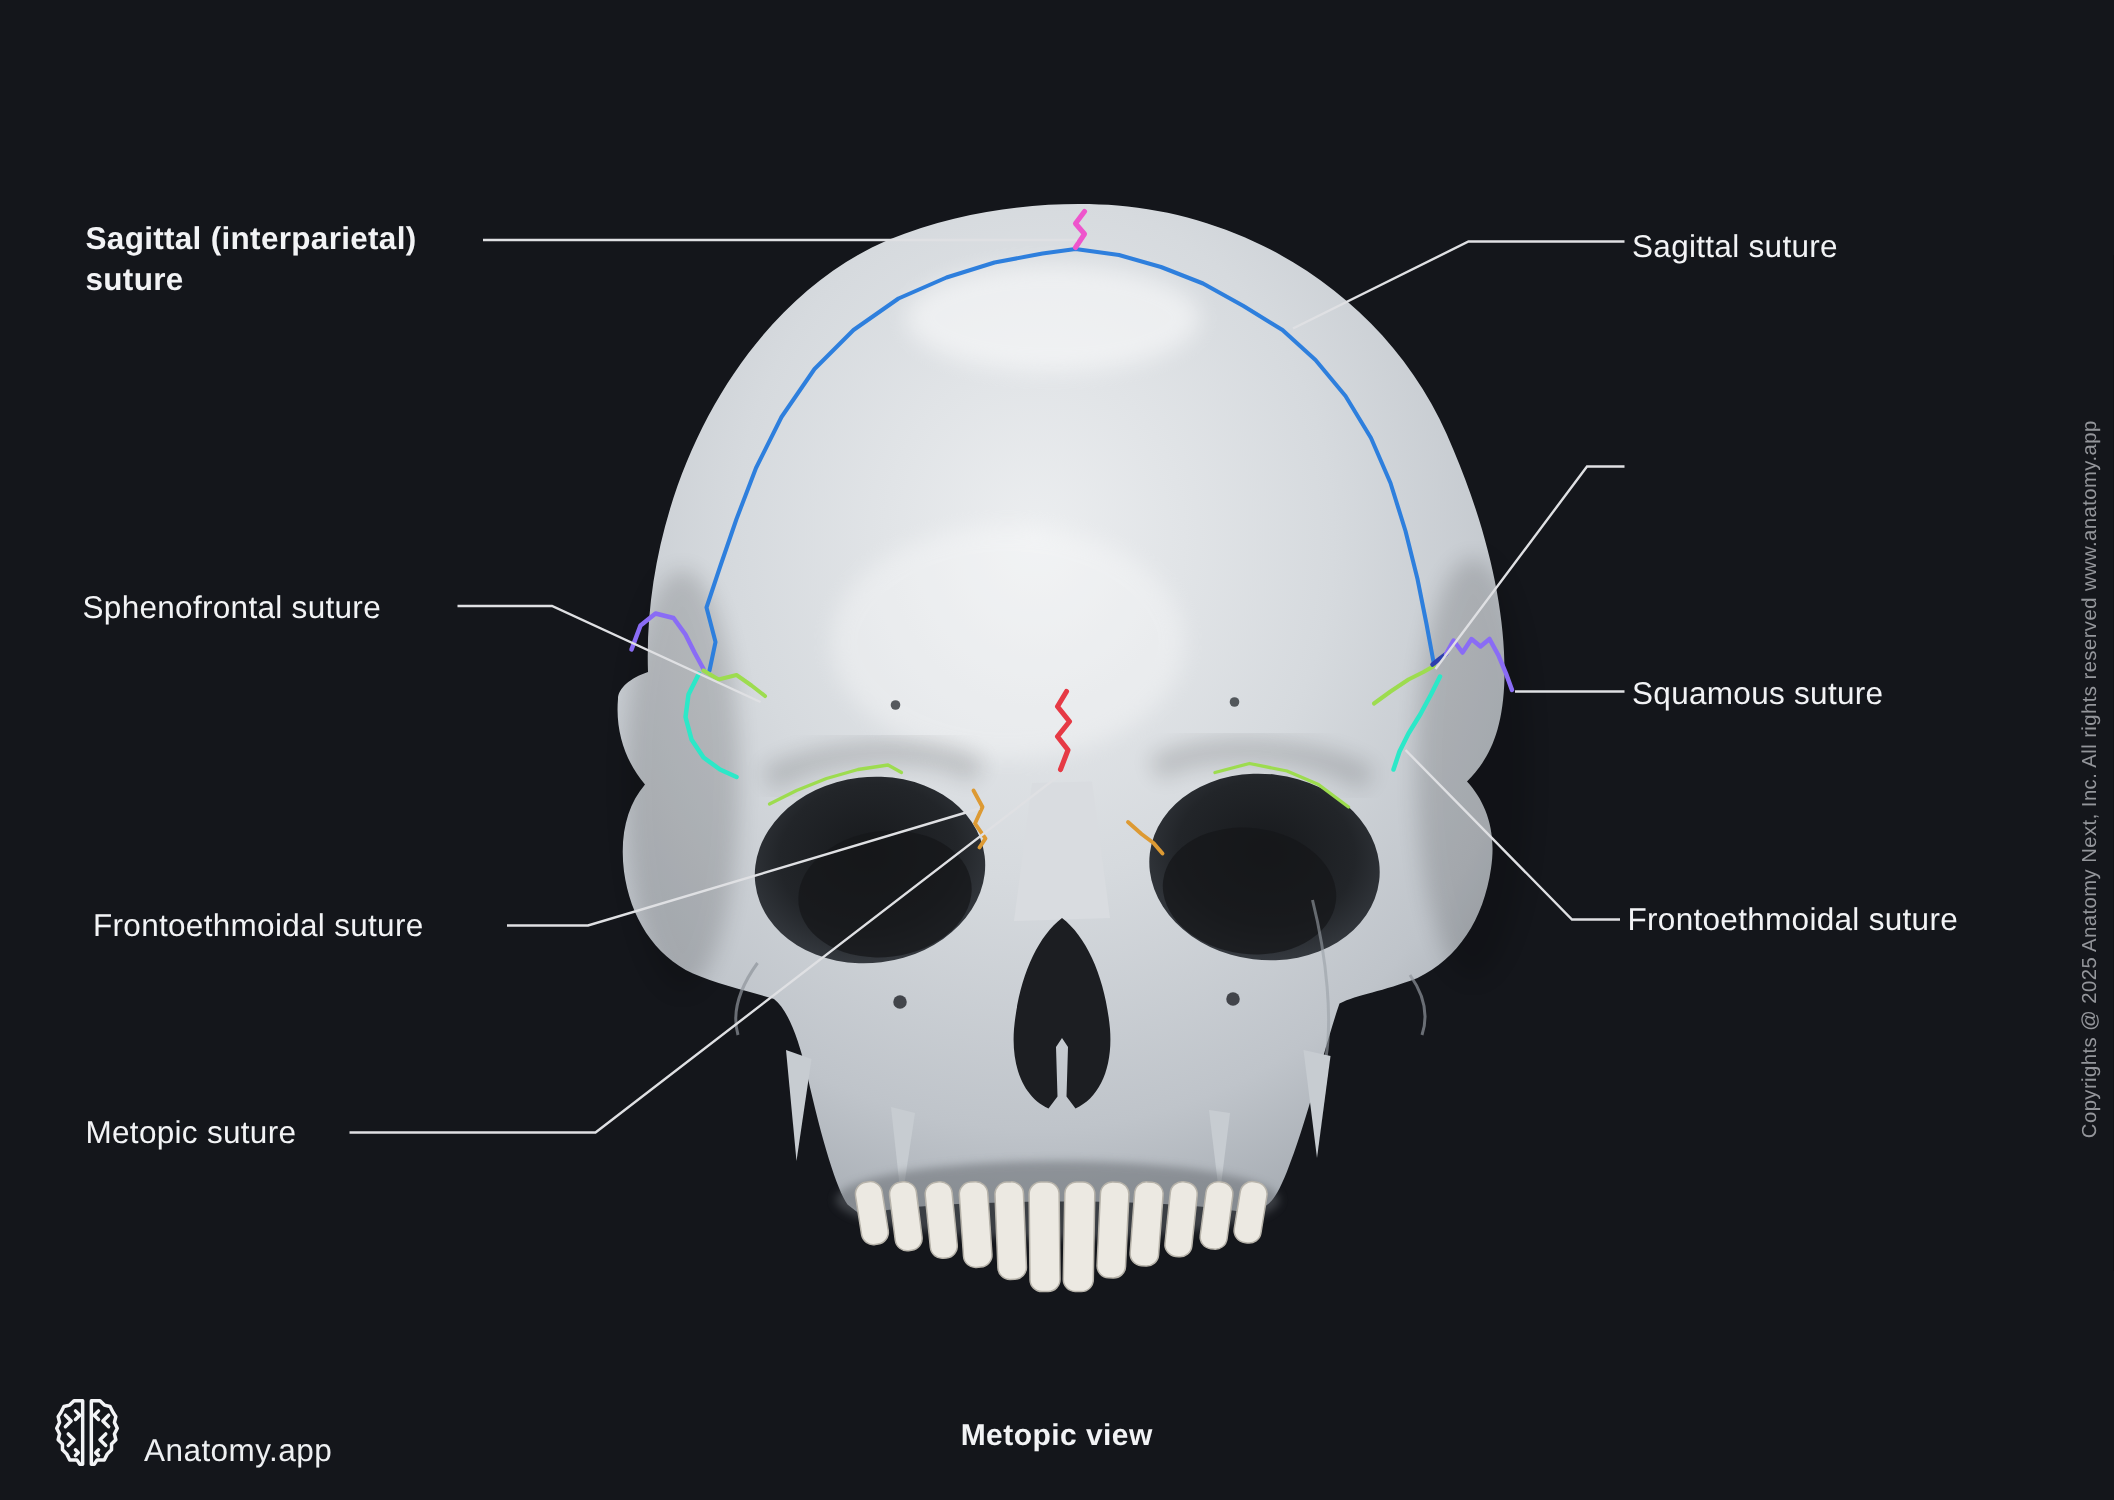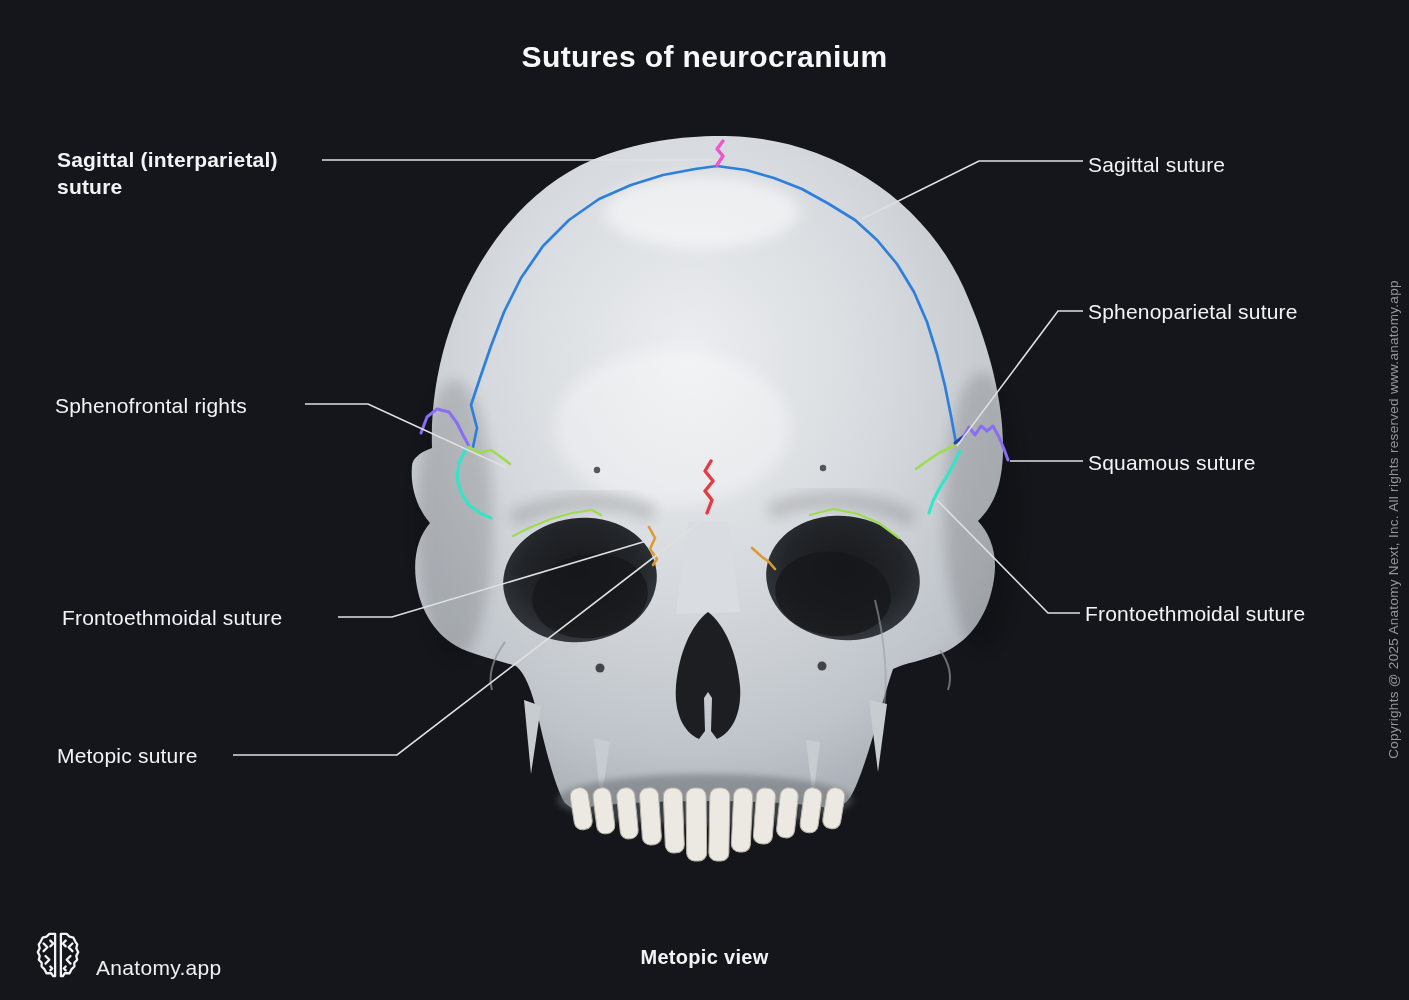--- a/index.html
+++ b/index.html
@@ -31,21 +31,20 @@
     position:absolute;left:1113px;top:512px;width:560px;text-align:center;
     transform:rotate(-90deg);
     font-size:13.5px;color:#94969b;letter-spacing:.3px;white-space:nowrap;
   }
 </style>
 </head>
 <body>
 
 <div class="stage">
 
-  <h1 class="page-title">Sutures of neurocranium</h1>
 
   <svg class="skull-svg" width="1409" height="1000" viewBox="0 0 1409 1000">
     <defs>
       <radialGradient id="gSkull" cx="47%" cy="34%" r="72%">
         <stop offset="0%" stop-color="#ec0eef" stop-opacity="0"></stop>
       </radialGradient>
       <radialGradient id="gSkull2" cx="47%" cy="33%" r="75%">
         <stop offset="0%" stop-color="#eceef0"></stop>
         <stop offset="45%" stop-color="#d6dade"></stop>
         <stop offset="78%" stop-color="#bfc4ca"></stop>
@@ -165,26 +164,25 @@
       <polyline points="338,617 392,617 653,539"></polyline>
       <polyline points="233,755 397,755 710,514"></polyline>
       <polyline points="1083,161 979,161 862,219"></polyline>
       <polyline points="1083,311 1058,311 957,446"></polyline>
       <polyline points="1083,461 1010,461"></polyline>
       <polyline points="1080,613 1048,613 937,500"></polyline>
     </g>
   </svg>
 
   <div class="anno wrap" style="left:57px;top:146px;width:292px;">Sagittal (interparietal) suture</div>
-  <div class="anno" style="left:55px;top:392px;">Sphenofrontal rights</div>
+  <div class="anno" style="left:55px;top:392px;">Sphenofrontal suture</div>
   <div class="anno" style="left:62px;top:604px;">Frontoethmoidal suture</div>
   <div class="anno" style="left:57px;top:742px;">Metopic suture</div>
 
   <div class="anno" style="left:1088px;top:151px;">Sagittal suture</div>
-  <div class="anno" style="left:1088px;top:298px;">Sphenoparietal suture</div>
   <div class="anno" style="left:1088px;top:449px;">Squamous suture</div>
   <div class="anno" style="left:1085px;top:600px;">Frontoethmoidal suture</div>
 
   <div class="copyright">Copyrights @ 2025 Anatomy Next, Inc. All rights reserved www.anatomy.app</div>
 
   <div class="brand">
     <svg width="48" height="50" viewBox="0 0 48 52" fill="none" stroke="#f2f3f5" stroke-width="2.4" stroke-linejoin="round" stroke-linecap="round">
       <path d="M21,4 L15,4 L12,7 L8,8 L6,12 L4,15 L5,19 L3,23 L5,27 L4,31 L7,34 L7,38 L10,41 L12,45 L17,45 L19,48 L21,48 Z"></path>
       <path d="M27,4 L33,4 L36,7 L40,8 L42,12 L44,15 L43,19 L45,23 L43,27 L44,31 L41,34 L41,38 L38,41 L36,45 L31,45 L29,48 L27,48 Z"></path>
       <path d="M9,14 L13,18 L9,22"></path>

